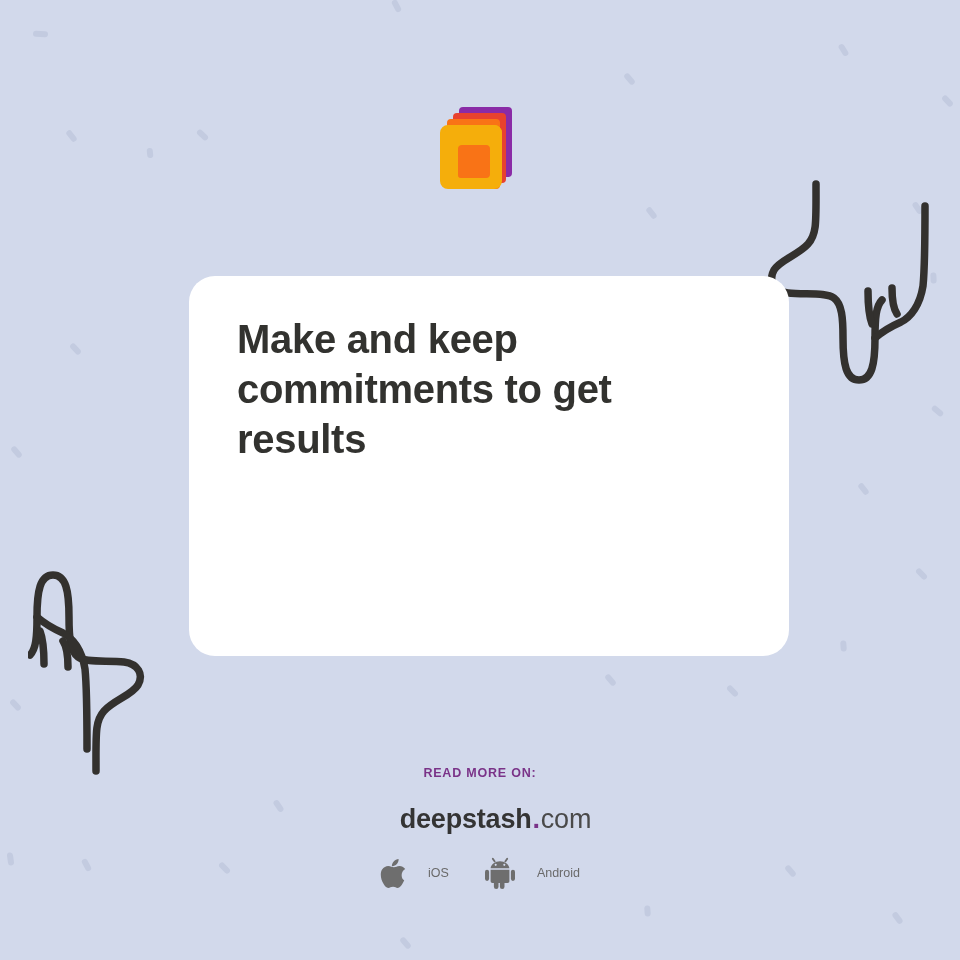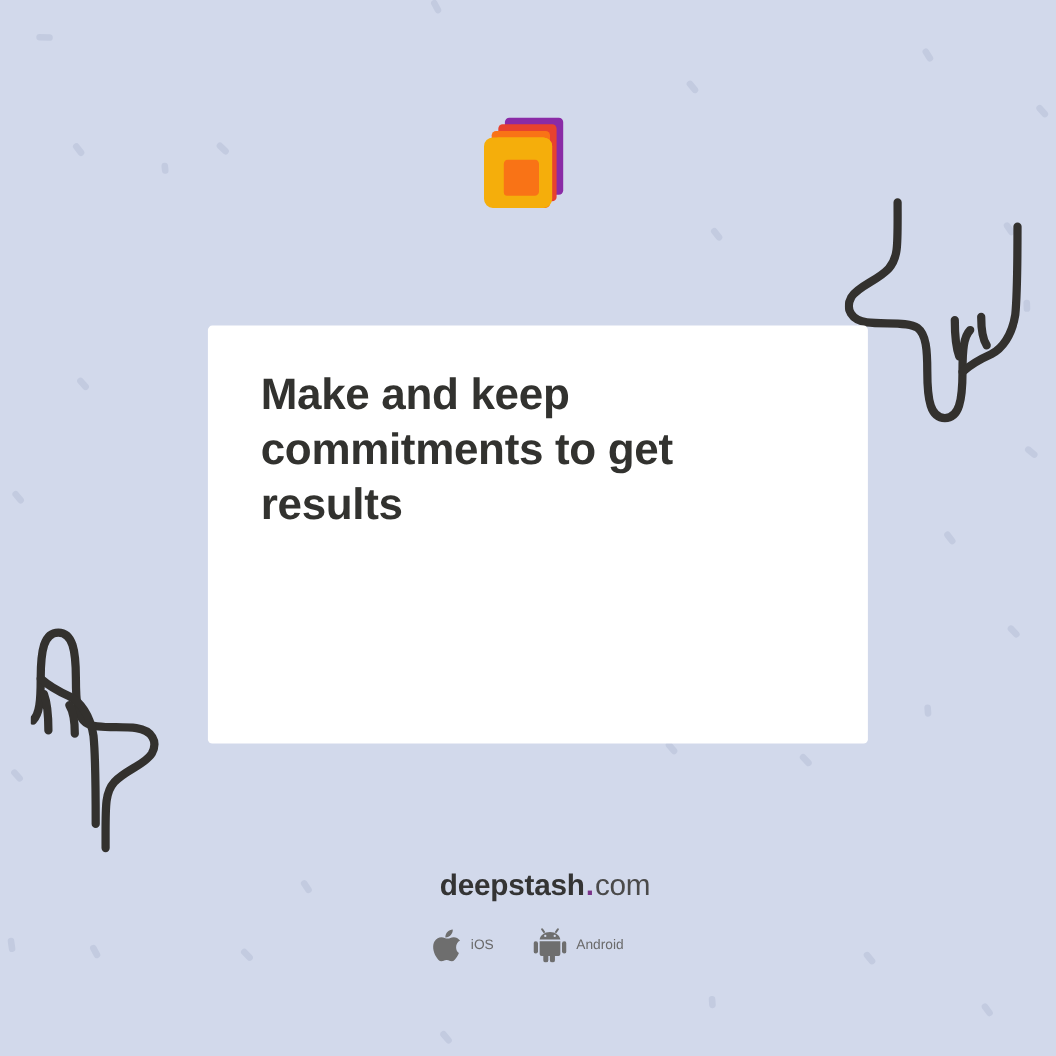--- a/index.html
+++ b/index.html
@@ -75,25 +75,25 @@
   #brand-logo svg {
     display: block;
     width: 88px;
     height: 92px;
   }
 
   
   #idea-card {
     position: absolute;
     left: 189px;
-    top: 296px;
+    top: 276px;
     width: 600px;
     height: 380px;
     background: #ffffff;
-    border-radius: 4px;
+    border-radius: 26px;
     z-index: 4;
     box-sizing: border-box;
     padding: 38px 48px 30px 48px;
     overflow: hidden;
   }
 
   #idea-title {
     margin: 0;
     font-size: 40px;
     line-height: 50px;
@@ -156,21 +156,21 @@
   #store-badges {
     margin-top: 24px;
     display: flex;
     align-items: center;
     justify-content: center;
     gap: 36px;
   }
   .store-badge {
     display: flex;
     align-items: center;
-    gap: 9px;
+    gap: 22px;
   }
   .store-badge svg {
     display: block;
     fill: #6e6e6e;
   }
   .store-badge .badge-label {
     font-size: 12.5px;
     color: #6a6a6a;
   }
 </style>
@@ -246,20 +246,21 @@
       <path d="M9 29 a8 8 0 0 1 8 -8 h41 a8 8 0 0 1 8 8 v48 a8 8 0 0 1 -8 8 h-41 a8 8 0 0 1 -8 -8 z
                M21 45 a4 4 0 0 1 4 -4 h25 a4 4 0 0 1 4 4 v25 a4 4 0 0 1 -4 4 h-25 a4 4 0 0 1 -4 -4 z" fill="#f5ae0b" fill-rule="evenodd"></path>
     </svg>
   </div>
 
   <div id="idea-card">
     <h1 id="idea-title">Make and keep commitments to get results</h1>
   </div>
 
   <div id="footer-block">
+    <p id="read-more-label">READ MORE ON:</p>
 
     <div id="site-wordmark">
       <span class="wm-name">deepstash</span><span class="wm-dot">.</span><span class="wm-tld">com</span>
     </div>
 
     <div id="store-badges">
 
       <div class="store-badge">
         <span>
           <svg width="26" height="30" viewBox="0 0 26 30" xmlns="http://www.w3.org/2000/svg">

